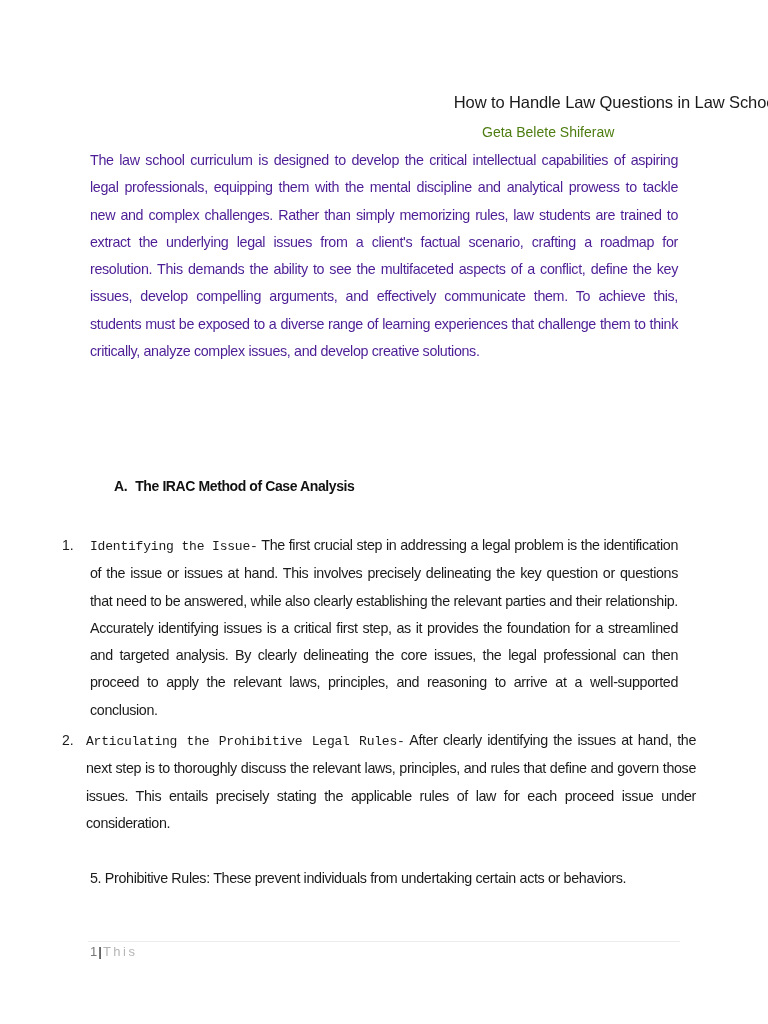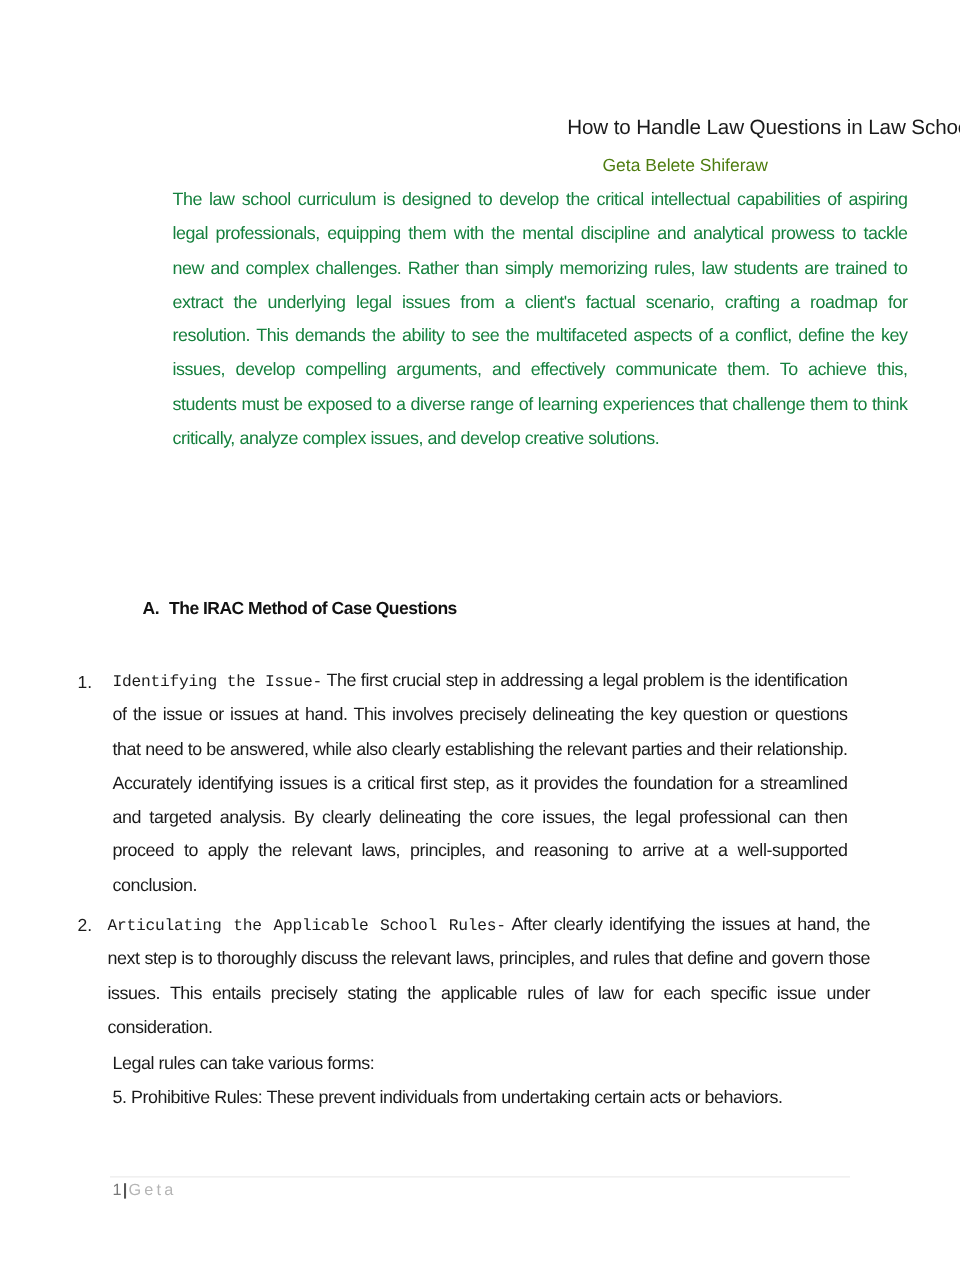--- a/index.html
+++ b/index.html
@@ -40,23 +40,22 @@
     font-size: 14px;
     color: #4d7c0f;
   }
   .body-text {
     position: absolute;
     left: 90px;
     width: 588px;
     font-size: 14.3px;
     line-height: 27.3px;
     text-align: justify;
-    color: #15803d;
+    color: #4c1d95;
     letter-spacing: -0.35px;
-    margin-left: 48px;
   }
   .intro { top: 147px; }
   .intro p { margin: 0; }
   .last-line-left { text-align-last: left; }
   .section-heading {
     position: absolute;
     top: 478px;
     left: 114px;
     font-size: 14px;
     font-weight: bold;
@@ -136,34 +135,33 @@
 <div class="page">
 
   <div class="title">How to Handle Law Questions in Law School?</div>
   <div class="author">Geta Belete Shiferaw</div>
 
   <div class="body-text intro">
     <p class="last-line-left">The law school curriculum is designed to develop the critical intellectual capabilities of aspiring legal professionals, equipping them with the mental discipline and analytical prowess to tackle new and complex challenges. Rather than simply memorizing rules, law students are trained to extract the underlying legal issues from a client's factual scenario, crafting a roadmap for resolution. This demands the ability to see the multifaceted aspects of a conflict, define the key issues, develop compelling arguments, and effectively communicate them. To achieve this, students must be exposed to a diverse range of learning experiences that challenge them to think critically, analyze complex issues, and develop creative solutions.</p>
   </div>
 
   <div class="section-heading">
-    <span class="marker">A.</span><span>The IRAC Method of Case Questions</span>
+    <span class="marker">A.</span><span>The IRAC Method of Case Analysis</span>
   </div>
 
   <div class="list-item item1">
     <span class="num">1.</span>
     <p class="content"><span class="lead">Identifying the Issue-</span><span> The first crucial step in addressing a legal problem is the identification of the issue or issues at hand. This involves precisely delineating the key question or questions that need to be answered, while also clearly establishing the relevant parties and their relationship. Accurately identifying issues is a critical first step, as it provides the foundation for a streamlined and targeted analysis. By clearly delineating the core issues, the legal professional can then proceed to apply the relevant laws, principles, and reasoning to arrive at a well-supported conclusion.</span></p>
   </div>
 
   <div class="list-item item2">
     <span class="num">2.</span>
-    <p class="content"><span class="lead">Articulating the Applicable School Rules-</span><span> After clearly identifying the issues at hand, the next step is to thoroughly discuss the relevant laws, principles, and rules that define and govern those issues. This entails precisely stating the applicable rules of law for each specific issue under consideration.</span></p>
+    <p class="content"><span class="lead">Articulating the Prohibitive Legal Rules-</span><span> After clearly identifying the issues at hand, the next step is to thoroughly discuss the relevant laws, principles, and rules that define and govern those issues. This entails precisely stating the applicable rules of law for each proceed issue under consideration.</span></p>
   </div>
 
-  <p class="sub-text legal-forms">Legal rules can take various forms:</p>
   <p class="sub-text prohibitive">5. Prohibitive Rules: These prevent individuals from undertaking certain acts or behaviors.</p>
 
   <div class="footer-rule"></div>
   <div class="footer">
-    <span class="pnum">1</span><span class="bar">|</span><span class="plabel">Geta</span>
+    <span class="pnum">1</span><span class="bar">|</span><span class="plabel">This</span>
   </div>
 
 </div>
 
 </body></html>

